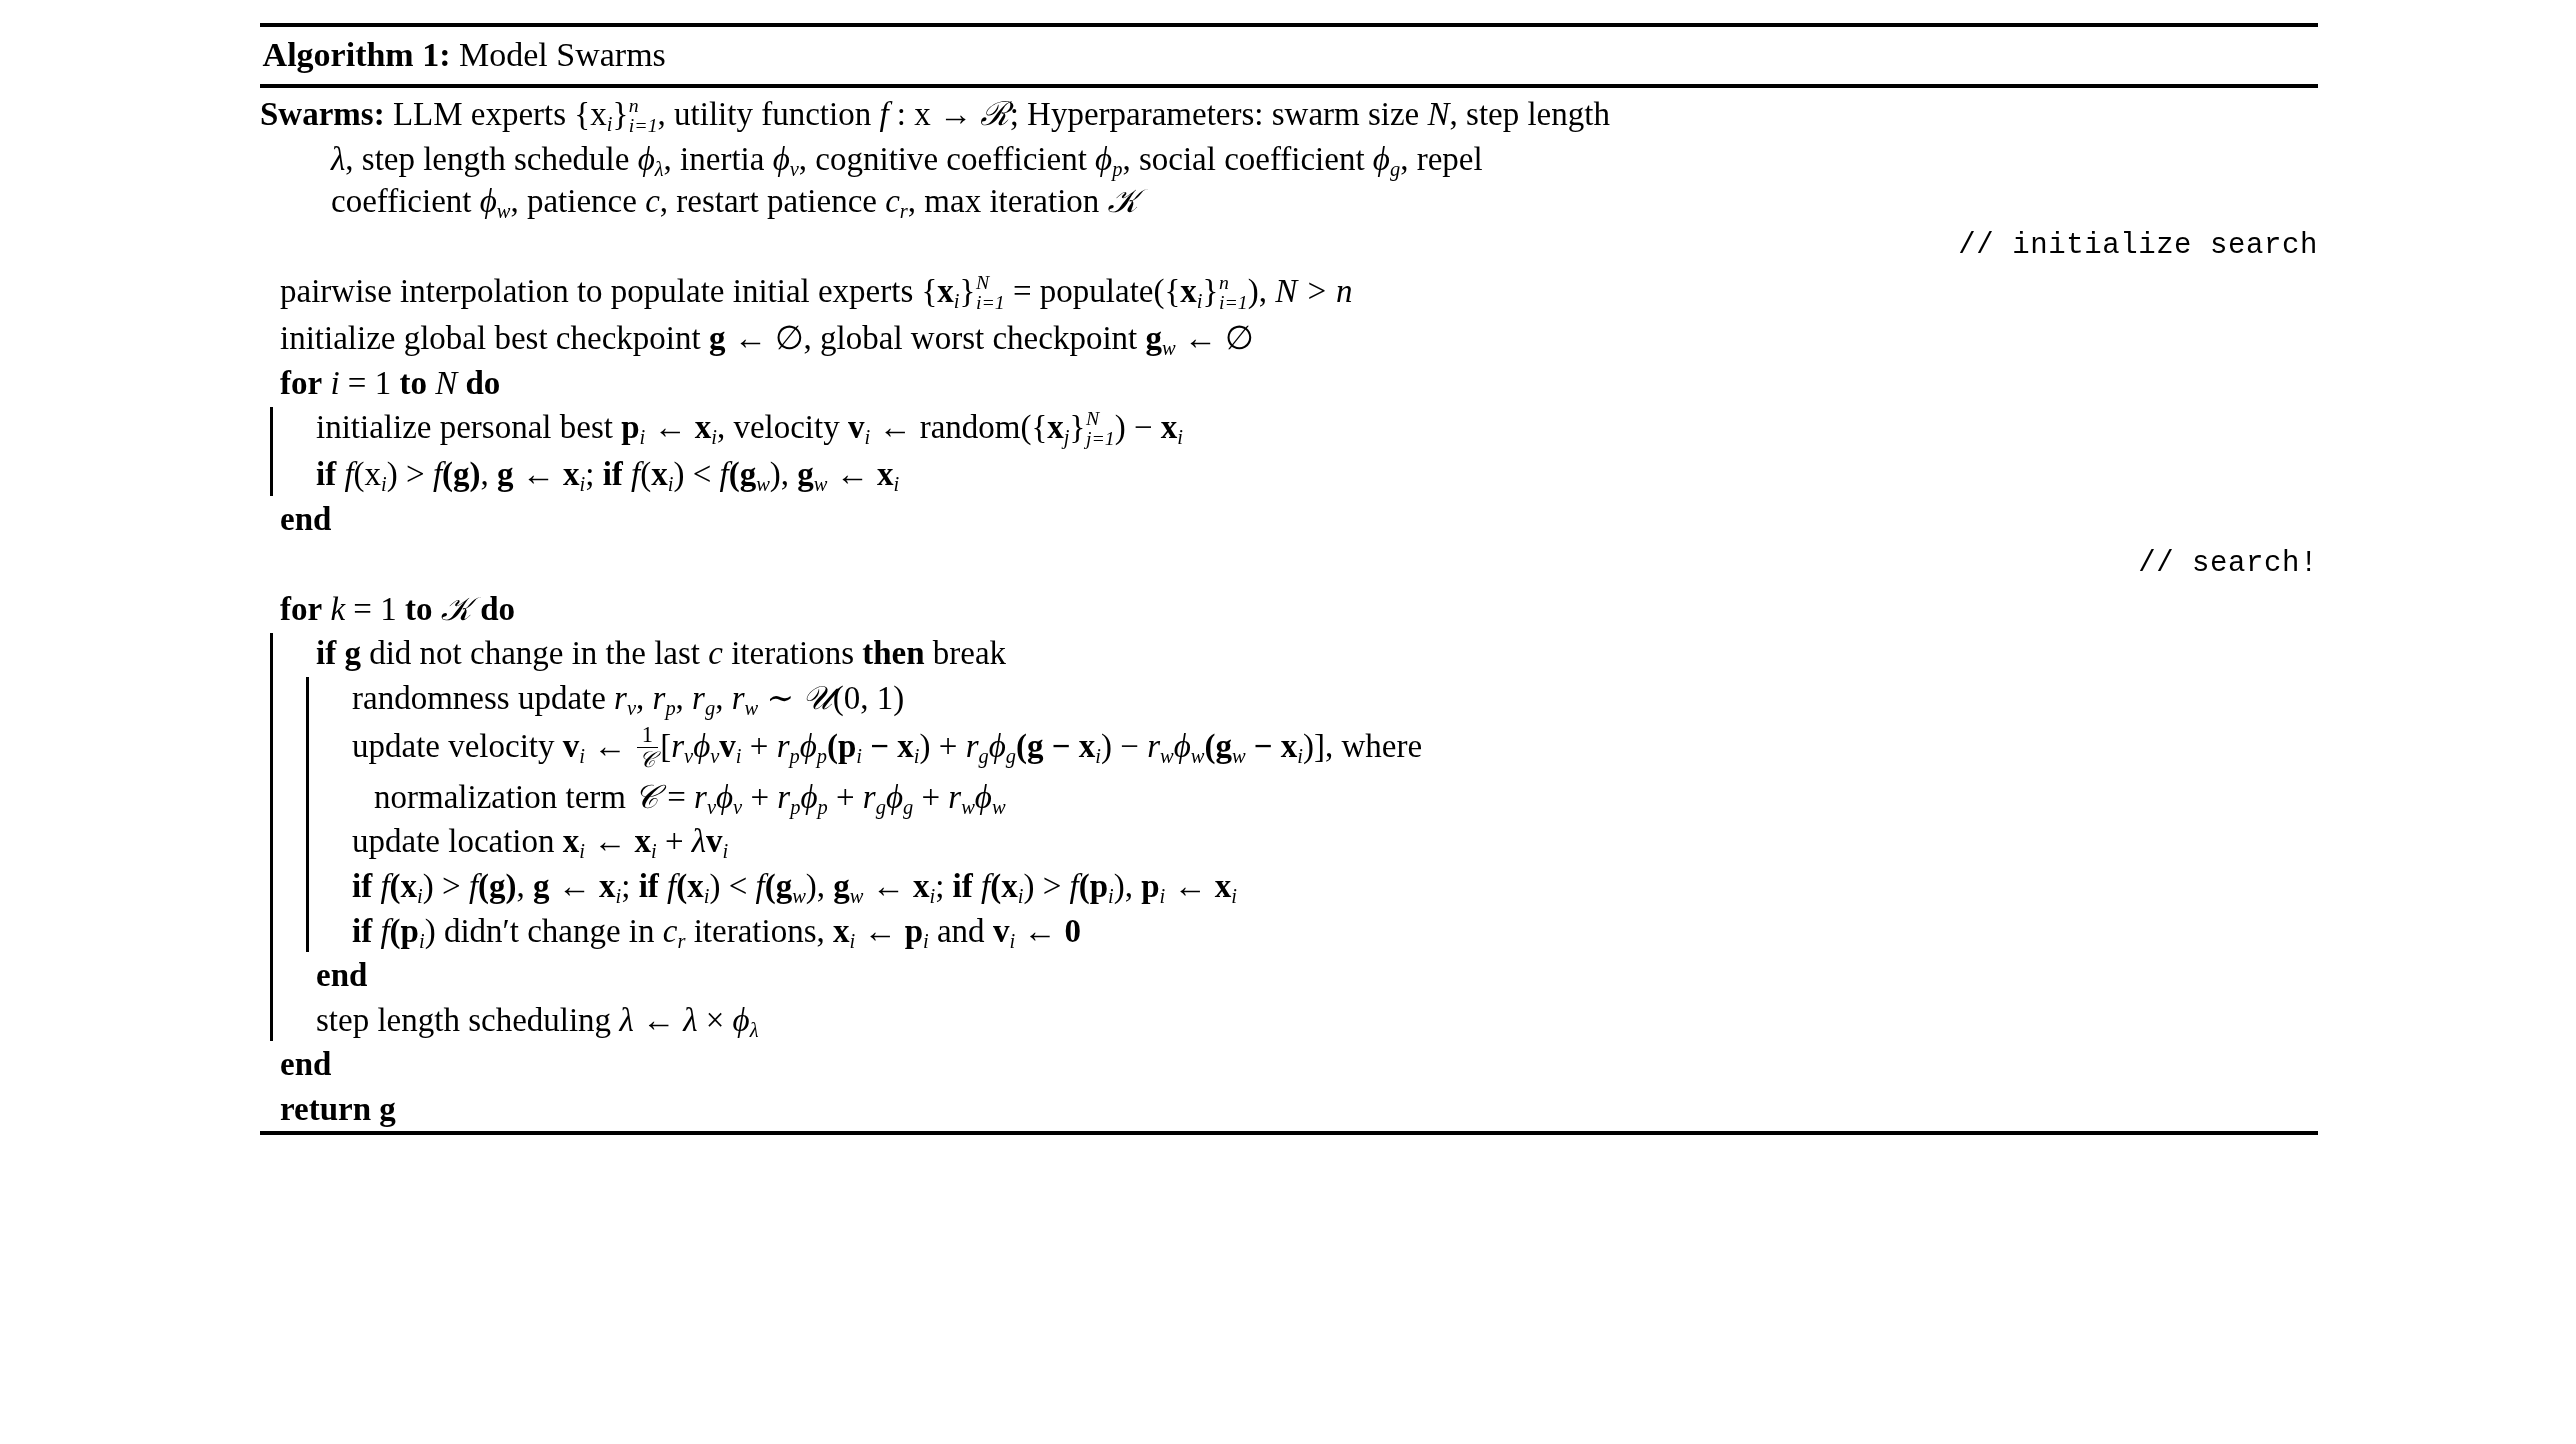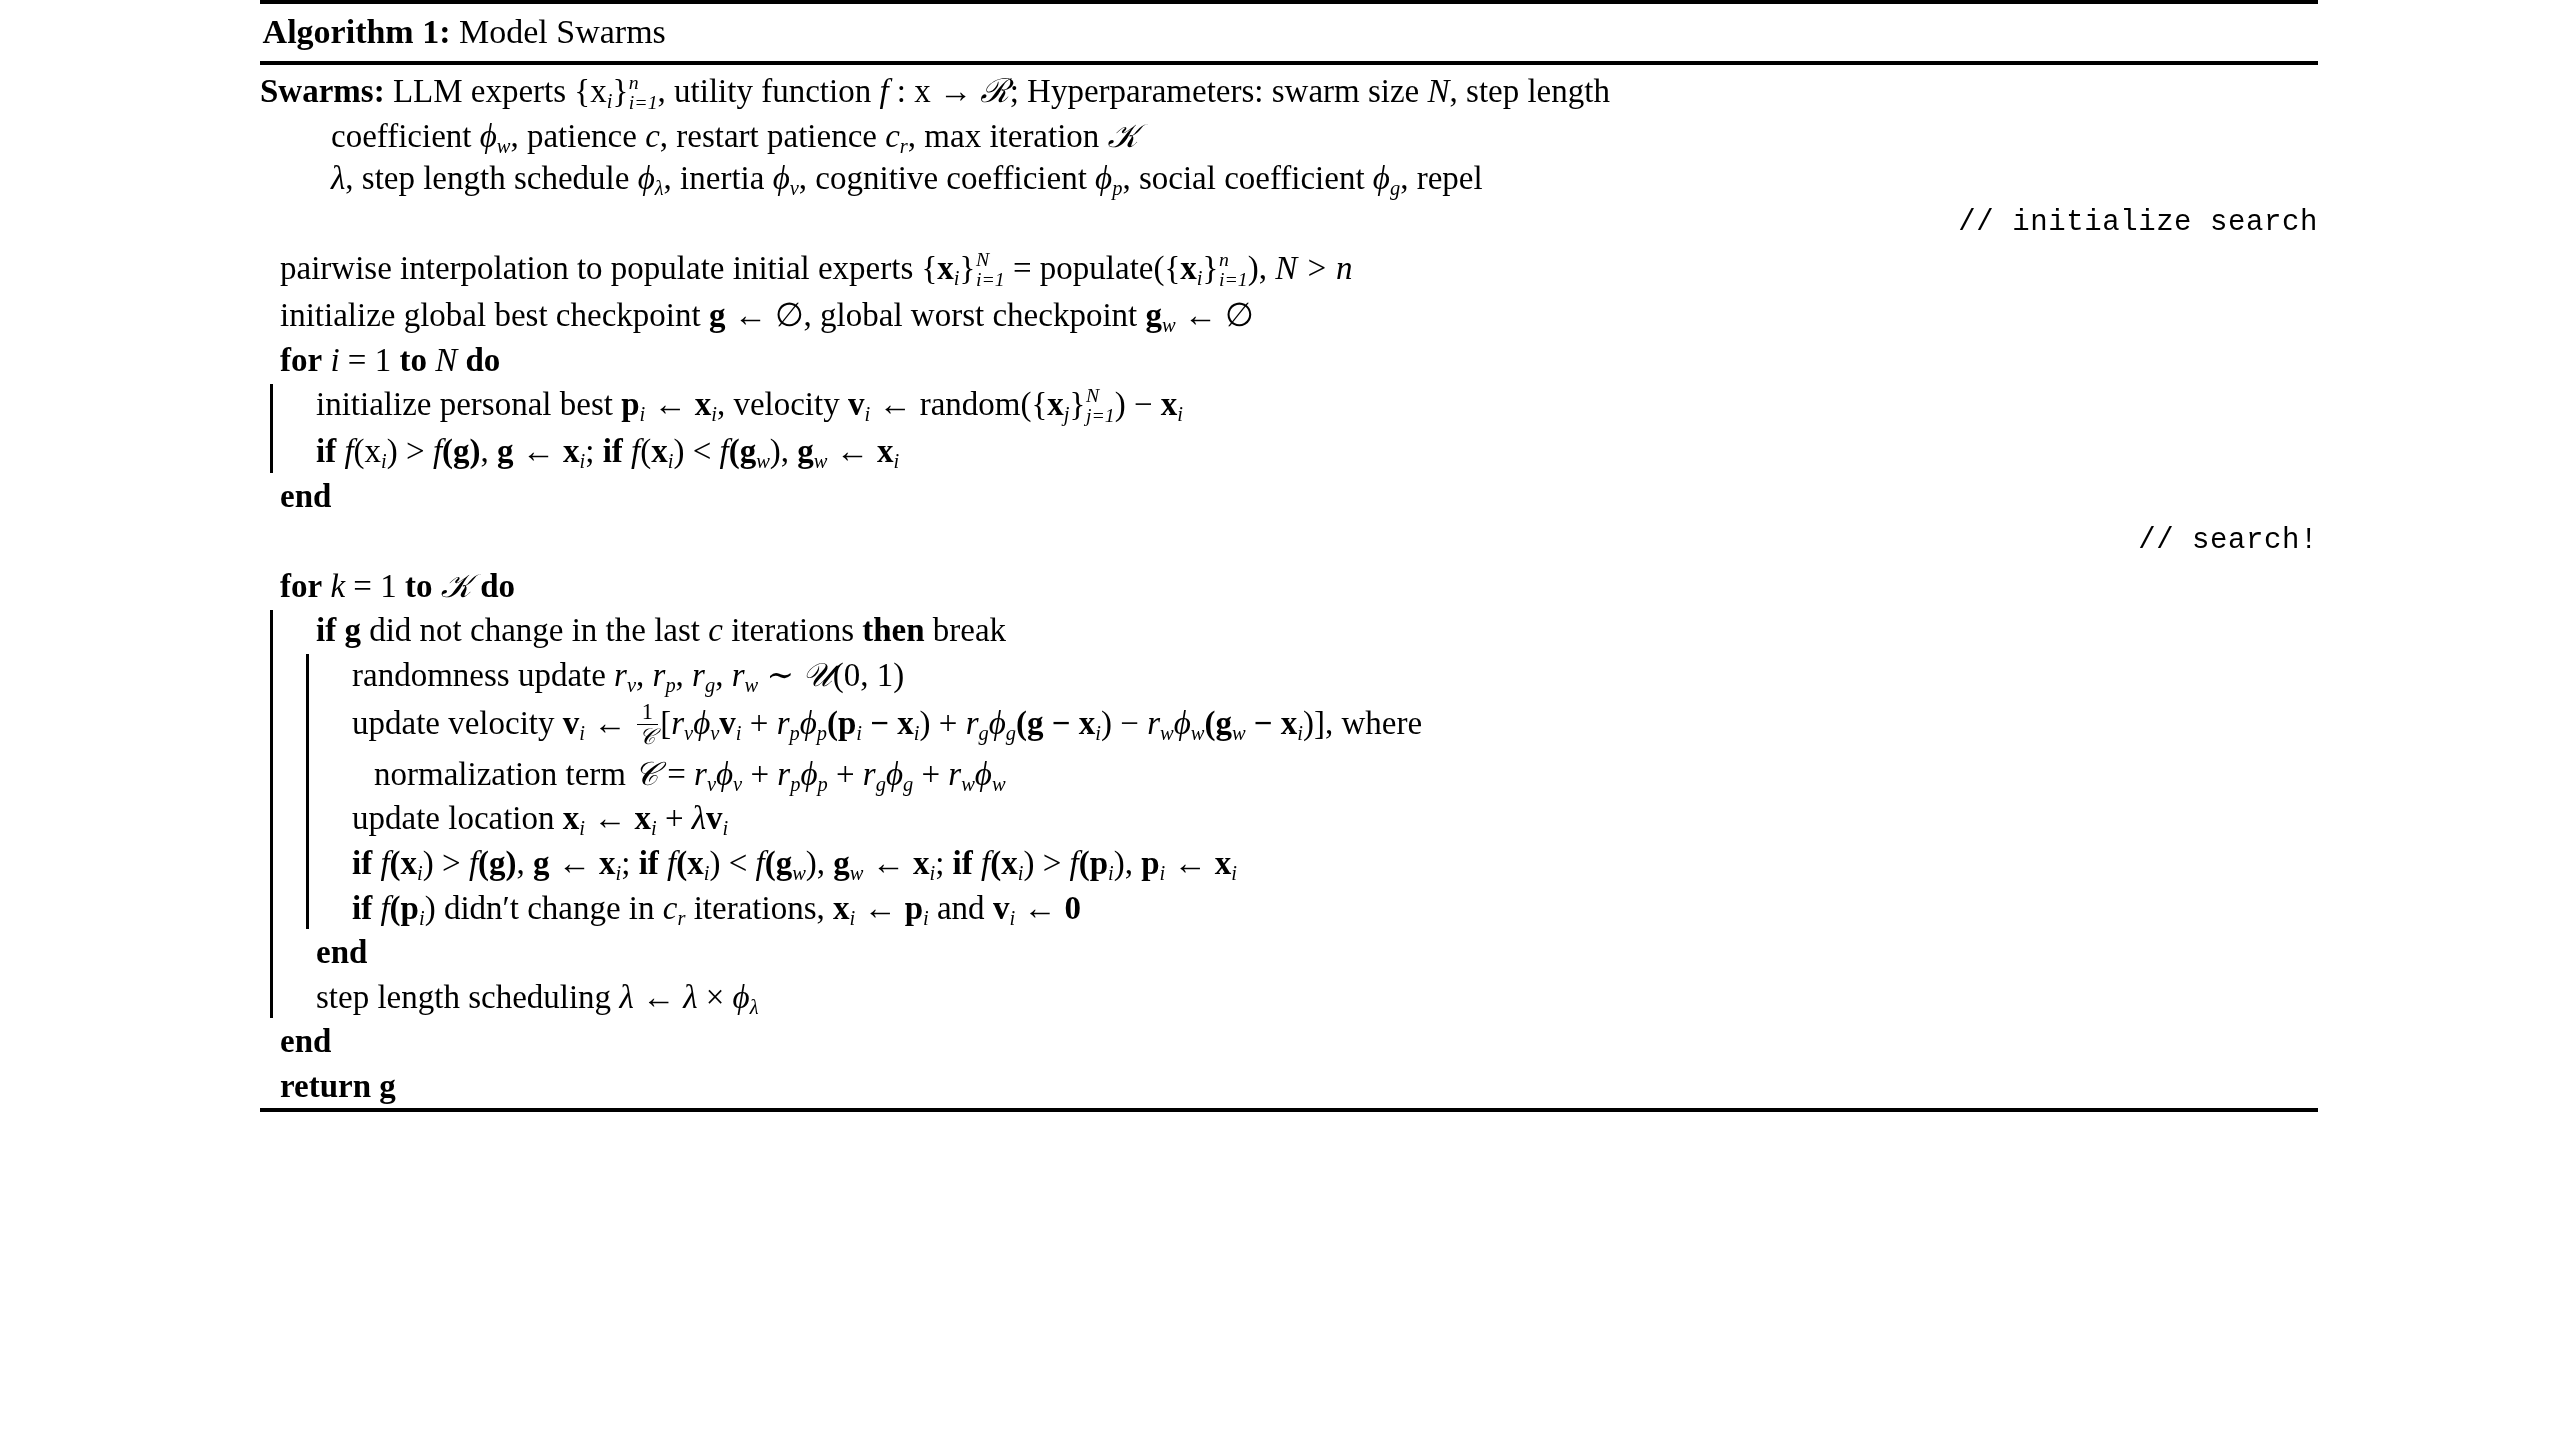--- a/index.html
+++ b/index.html
@@ -11,21 +11,21 @@
     width: 2576px;
     height: 1445px;
     font-family: "Liberation Serif", "DejaVu Serif", serif;
     color: #000000;
     overflow: hidden;
   }
 
   .algorithm {
     position: absolute;
     left: 260px;
-    top: 0;
+    top: 23px;
     width: 2058px;
     font-size: 33px;
     line-height: 1.12;
   }
 
   
   .rule-top    { border-top: 4.5px solid #000; height: 0; }
   .rule-mid    { border-top: 4.5px solid #000; height: 0; }
   .rule-bottom { border-top: 4.5px solid #000; height: 0; }
 
@@ -143,25 +143,25 @@
   <div class="rule-mid"></div>
 
   <div class="input-block">
 
     <div class="il">
       <span class="kw">Swarms:</span>
       <span>LLM experts </span><span class="nb"><span>{x</span><sub>i</sub><span>}</span><span class="subsup"><span class="t">n</span><span class="b">i=1</span></span></span><span>, utility function </span><span class="mi">f</span><span> : x → </span><span class="cal">ℛ</span><span>; Hyperparameters: swarm size </span><span class="mi">N</span><span>, step length</span>
     </div>
 
     <div class="il cont">
+      <span class="mi">λ</span><span>, step length schedule </span><span class="mi">ϕ</span><sub>λ</sub><span>, inertia </span><span class="mi">ϕ</span><sub>v</sub><span>, cognitive coefficient </span><span class="mi">ϕ</span><sub>p</sub><span>, social coefficient </span><span class="mi">ϕ</span><sub>g</sub><span>, repel</span>
+    </div>
+
+    <div class="il cont">
       <span>coefficient </span><span class="mi">ϕ</span><sub>w</sub><span>, patience </span><span class="mi">c</span><span>, restart patience </span><span class="mi">c</span><sub>r</sub><span>, max iteration </span><span class="cal">𝒦</span>
-    </div>
-
-    <div class="il cont">
-      <span class="mi">λ</span><span>, step length schedule </span><span class="mi">ϕ</span><sub>λ</sub><span>, inertia </span><span class="mi">ϕ</span><sub>v</sub><span>, cognitive coefficient </span><span class="mi">ϕ</span><sub>p</sub><span>, social coefficient </span><span class="mi">ϕ</span><sub>g</sub><span>, repel</span>
     </div>
 
   </div>
 
   <div class="comment">// initialize search</div>
 
   <div class="line">
     <span>pairwise interpolation to populate initial experts </span><span class="nb">{<span class="mb">x</span><sub>i</sub>}<span class="subsup"><span class="t">N</span><span class="b">i=1</span></span></span><span> = populate(</span><span class="nb">{<span class="mb">x</span><sub>i</sub>}<span class="subsup"><span class="t">n</span><span class="b">i=1</span></span></span><span>), </span><span class="mi">N &gt; n</span>
   </div>
 

